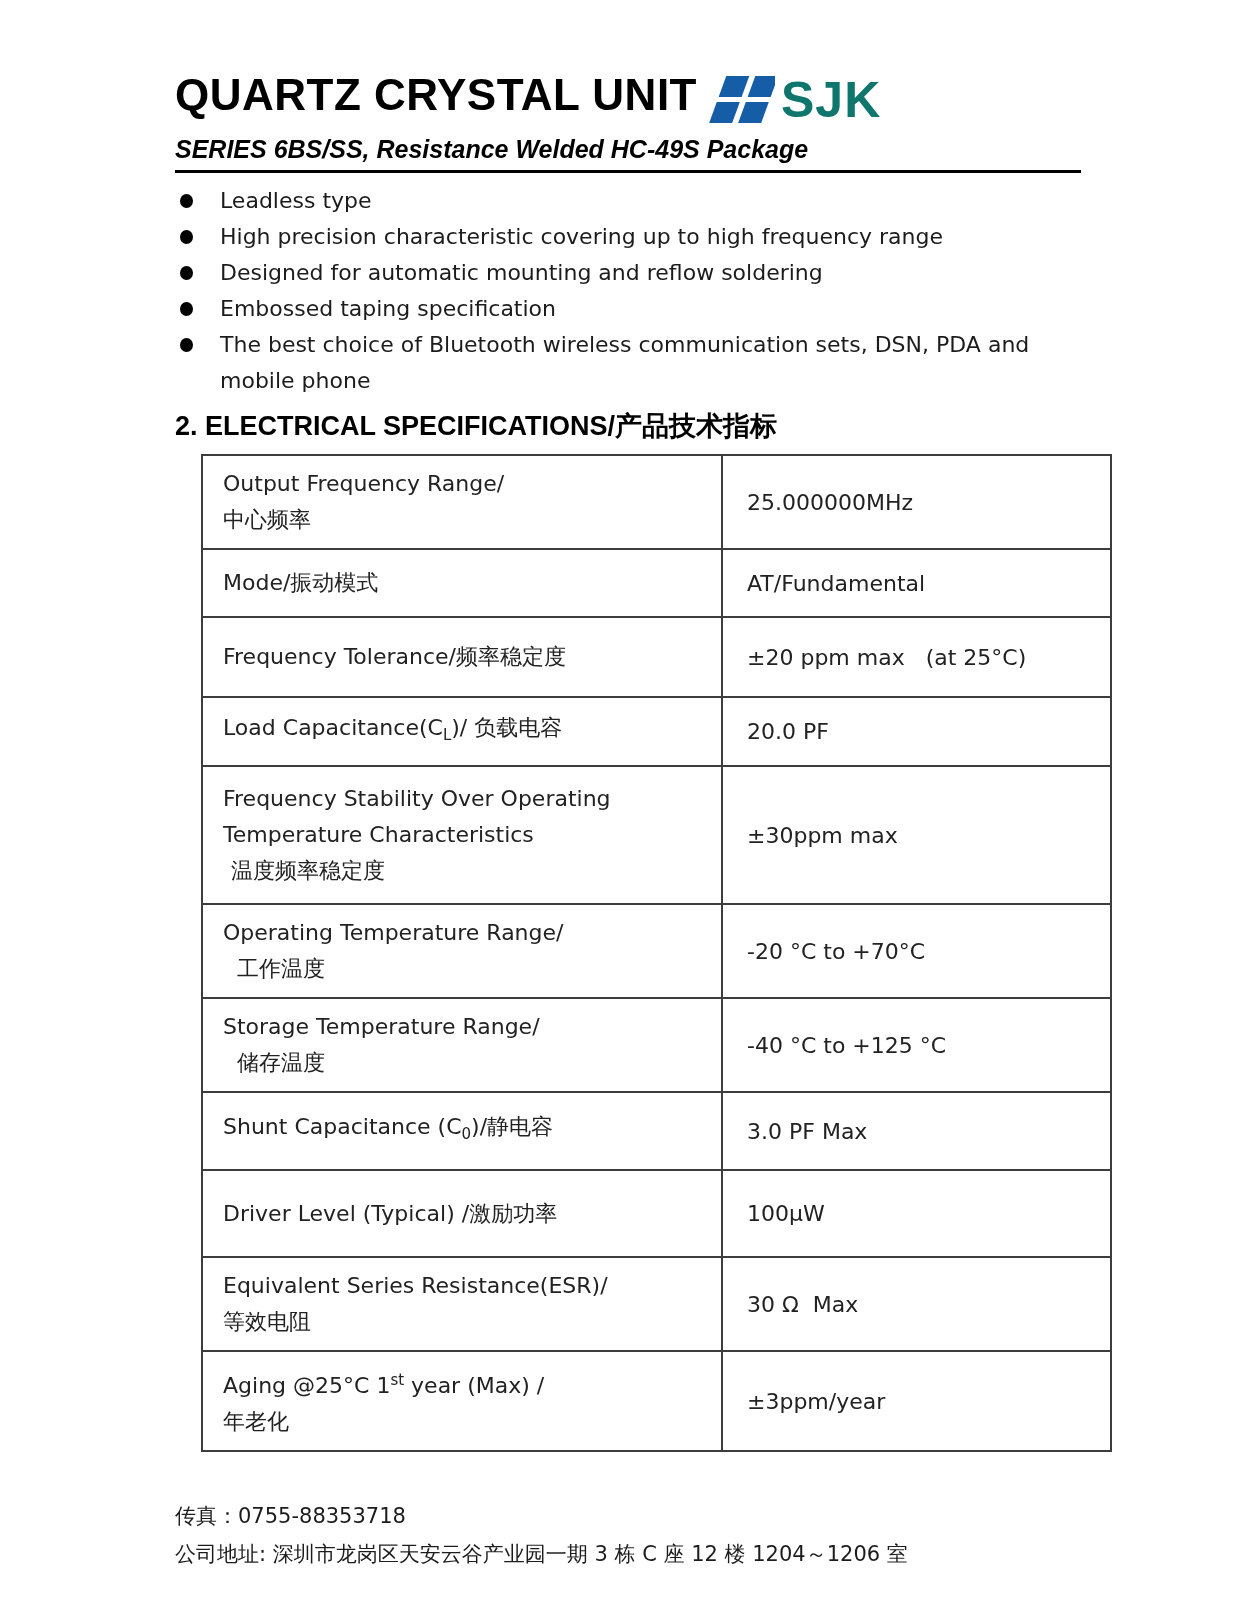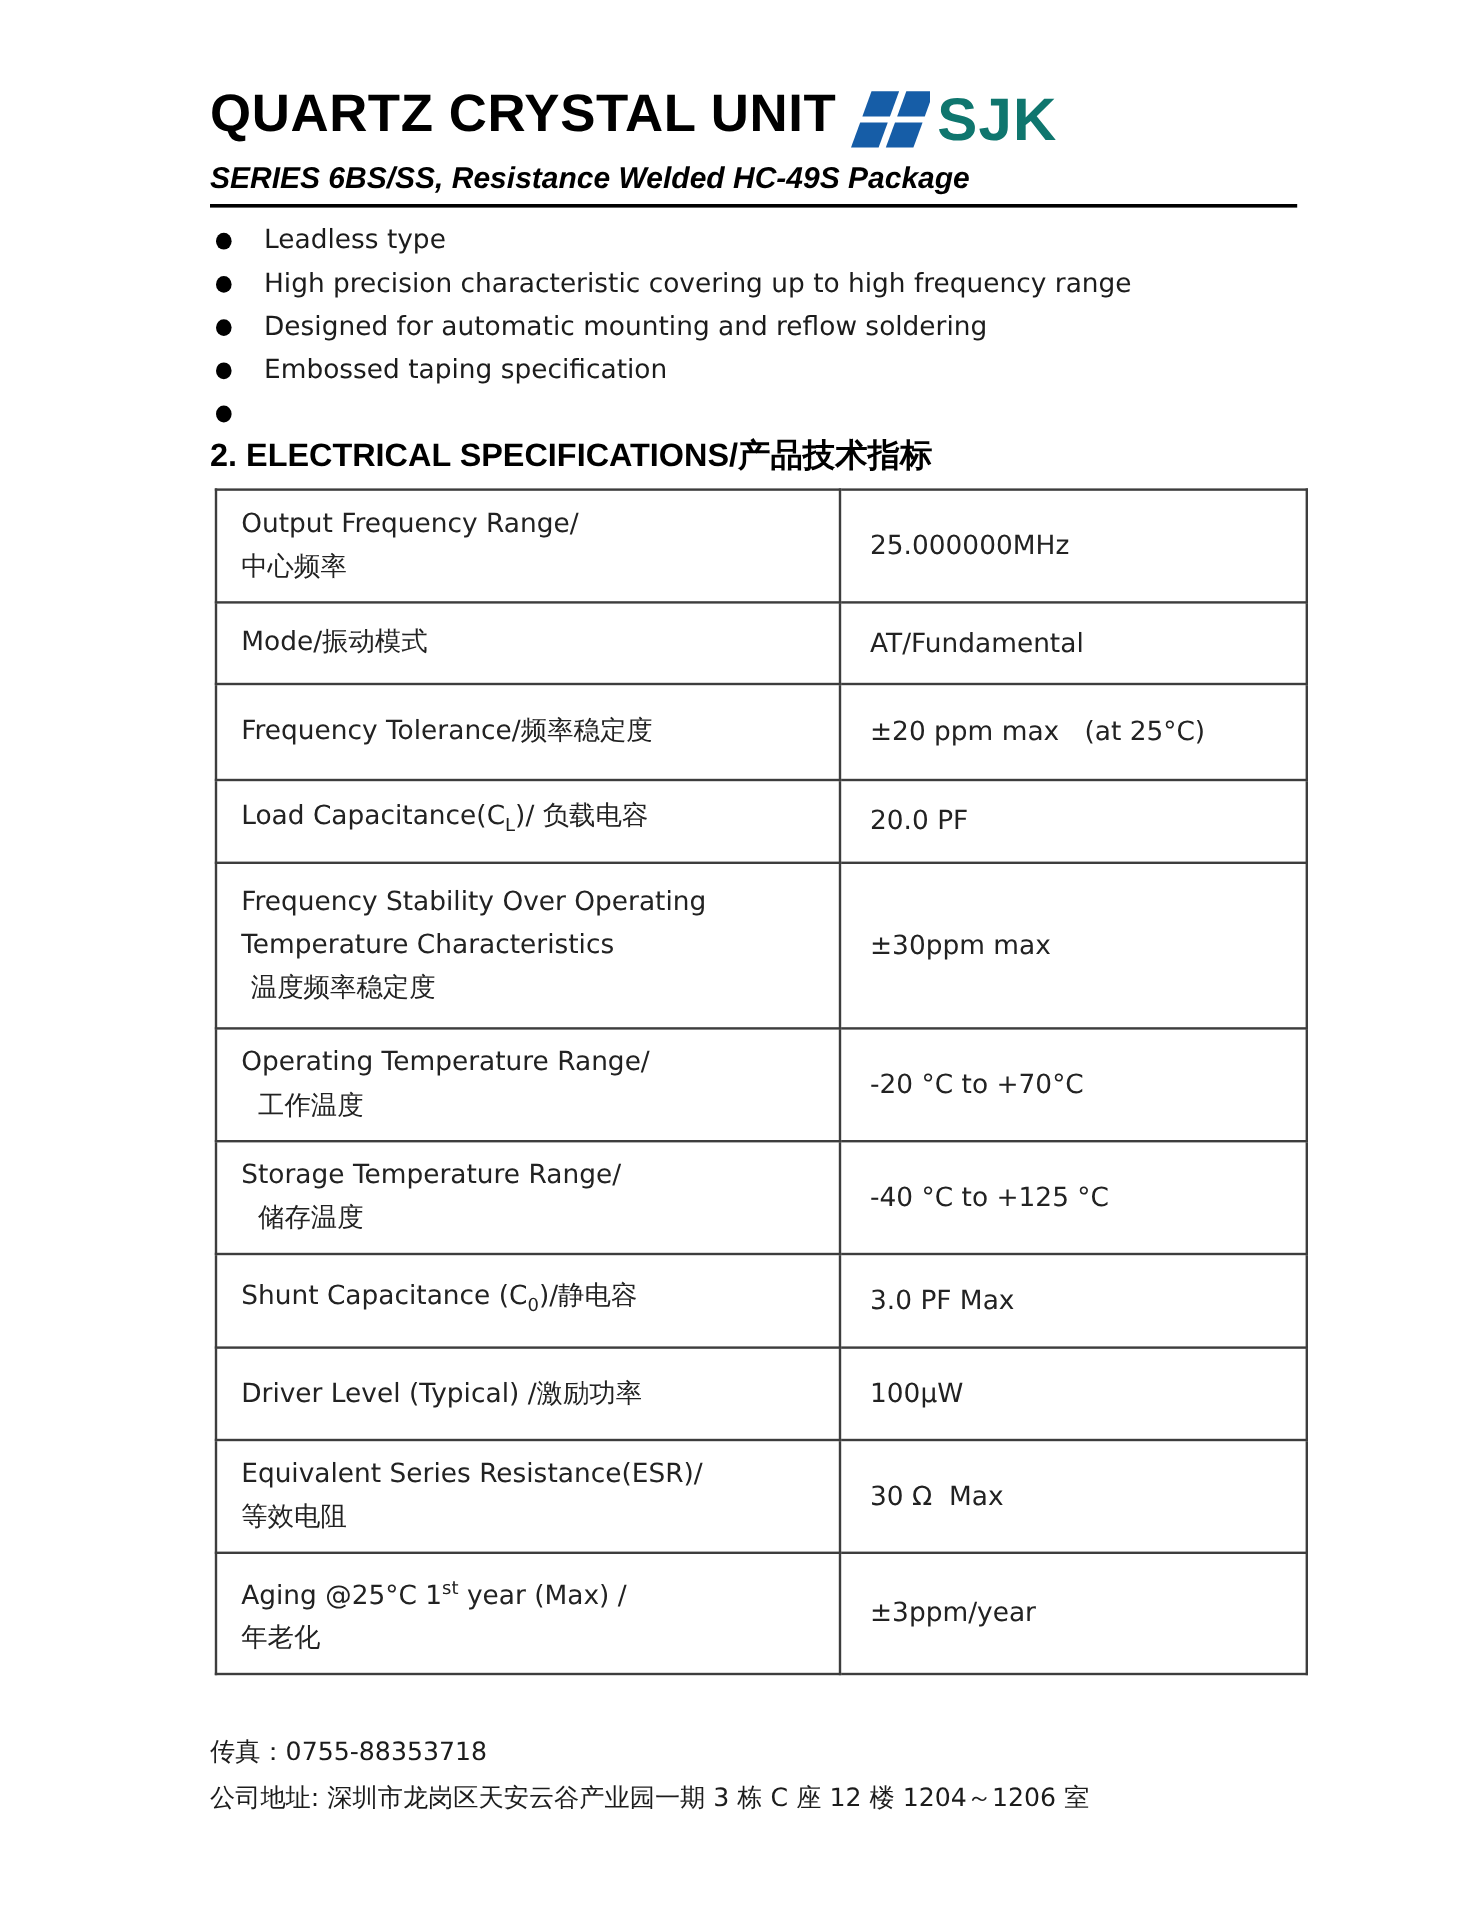--- a/index.html
+++ b/index.html
@@ -82,21 +82,21 @@
     flex: 0 0 auto;
     width: 13px;
     height: 14px;
     border-radius: 50%;
     background: #000;
     margin: 11px 27px 0 5px;
   }
   .feature-text { max-width: 810px; }
 
   
-  .spec-table-wrap { margin-top: 10px; margin-left: 4px; }
+  .spec-table-wrap { margin-top: 10px; margin-left: 26px; }
   table.spec-table {
     border-collapse: collapse;
     width: 909px;
     table-layout: fixed;
   }
   table.spec-table td {
     border: 2px solid #3d3d3d;
     vertical-align: middle;
     font-size: 22px;
     color: #222;
@@ -156,20 +156,21 @@
     <li>
       <span class="bullet-dot"></span>
       <span class="feature-text">Designed for automatic mounting and reflow soldering</span>
     </li>
     <li>
       <span class="bullet-dot"></span>
       <span class="feature-text">Embossed taping specification</span>
     </li>
     <li>
       <span class="bullet-dot"></span>
+      <span class="feature-text">The best choice of Bluetooth wireless communication sets, DSN, PDA and mobile phone</span>
     </li>
   </ul>
 
   <div class="section-heading">2. ELECTRICAL SPECIFICATIONS/产品技术指标</div>
   <div class="spec-table-wrap">
     <table class="spec-table">
       <tbody>
         <tr style="height:90px">
           <td class="param">
             <div class="pline">Output Frequency Range/</div>
@@ -216,21 +217,21 @@
             <div class="pline indent">储存温度</div>
           </td>
           <td class="value">-40 °C to +125 °C</td>
         </tr>
         <tr style="height:78px">
           <td class="param">
             <div class="pline"><span>Shunt Capacitance (C</span><sub>0</sub><span>)/静电容</span></div>
           </td>
           <td class="value">3.0 PF Max</td>
         </tr>
-        <tr style="height:77px">
+        <tr style="height:87px">
           <td class="param">
             <div class="pline">Driver Level (Typical) /激励功率</div>
           </td>
           <td class="value">100µW</td>
         </tr>
         <tr style="height:78px">
           <td class="param">
             <div class="pline">Equivalent Series Resistance(ESR)/</div>
             <div class="pline">等效电阻</div>
           </td>

